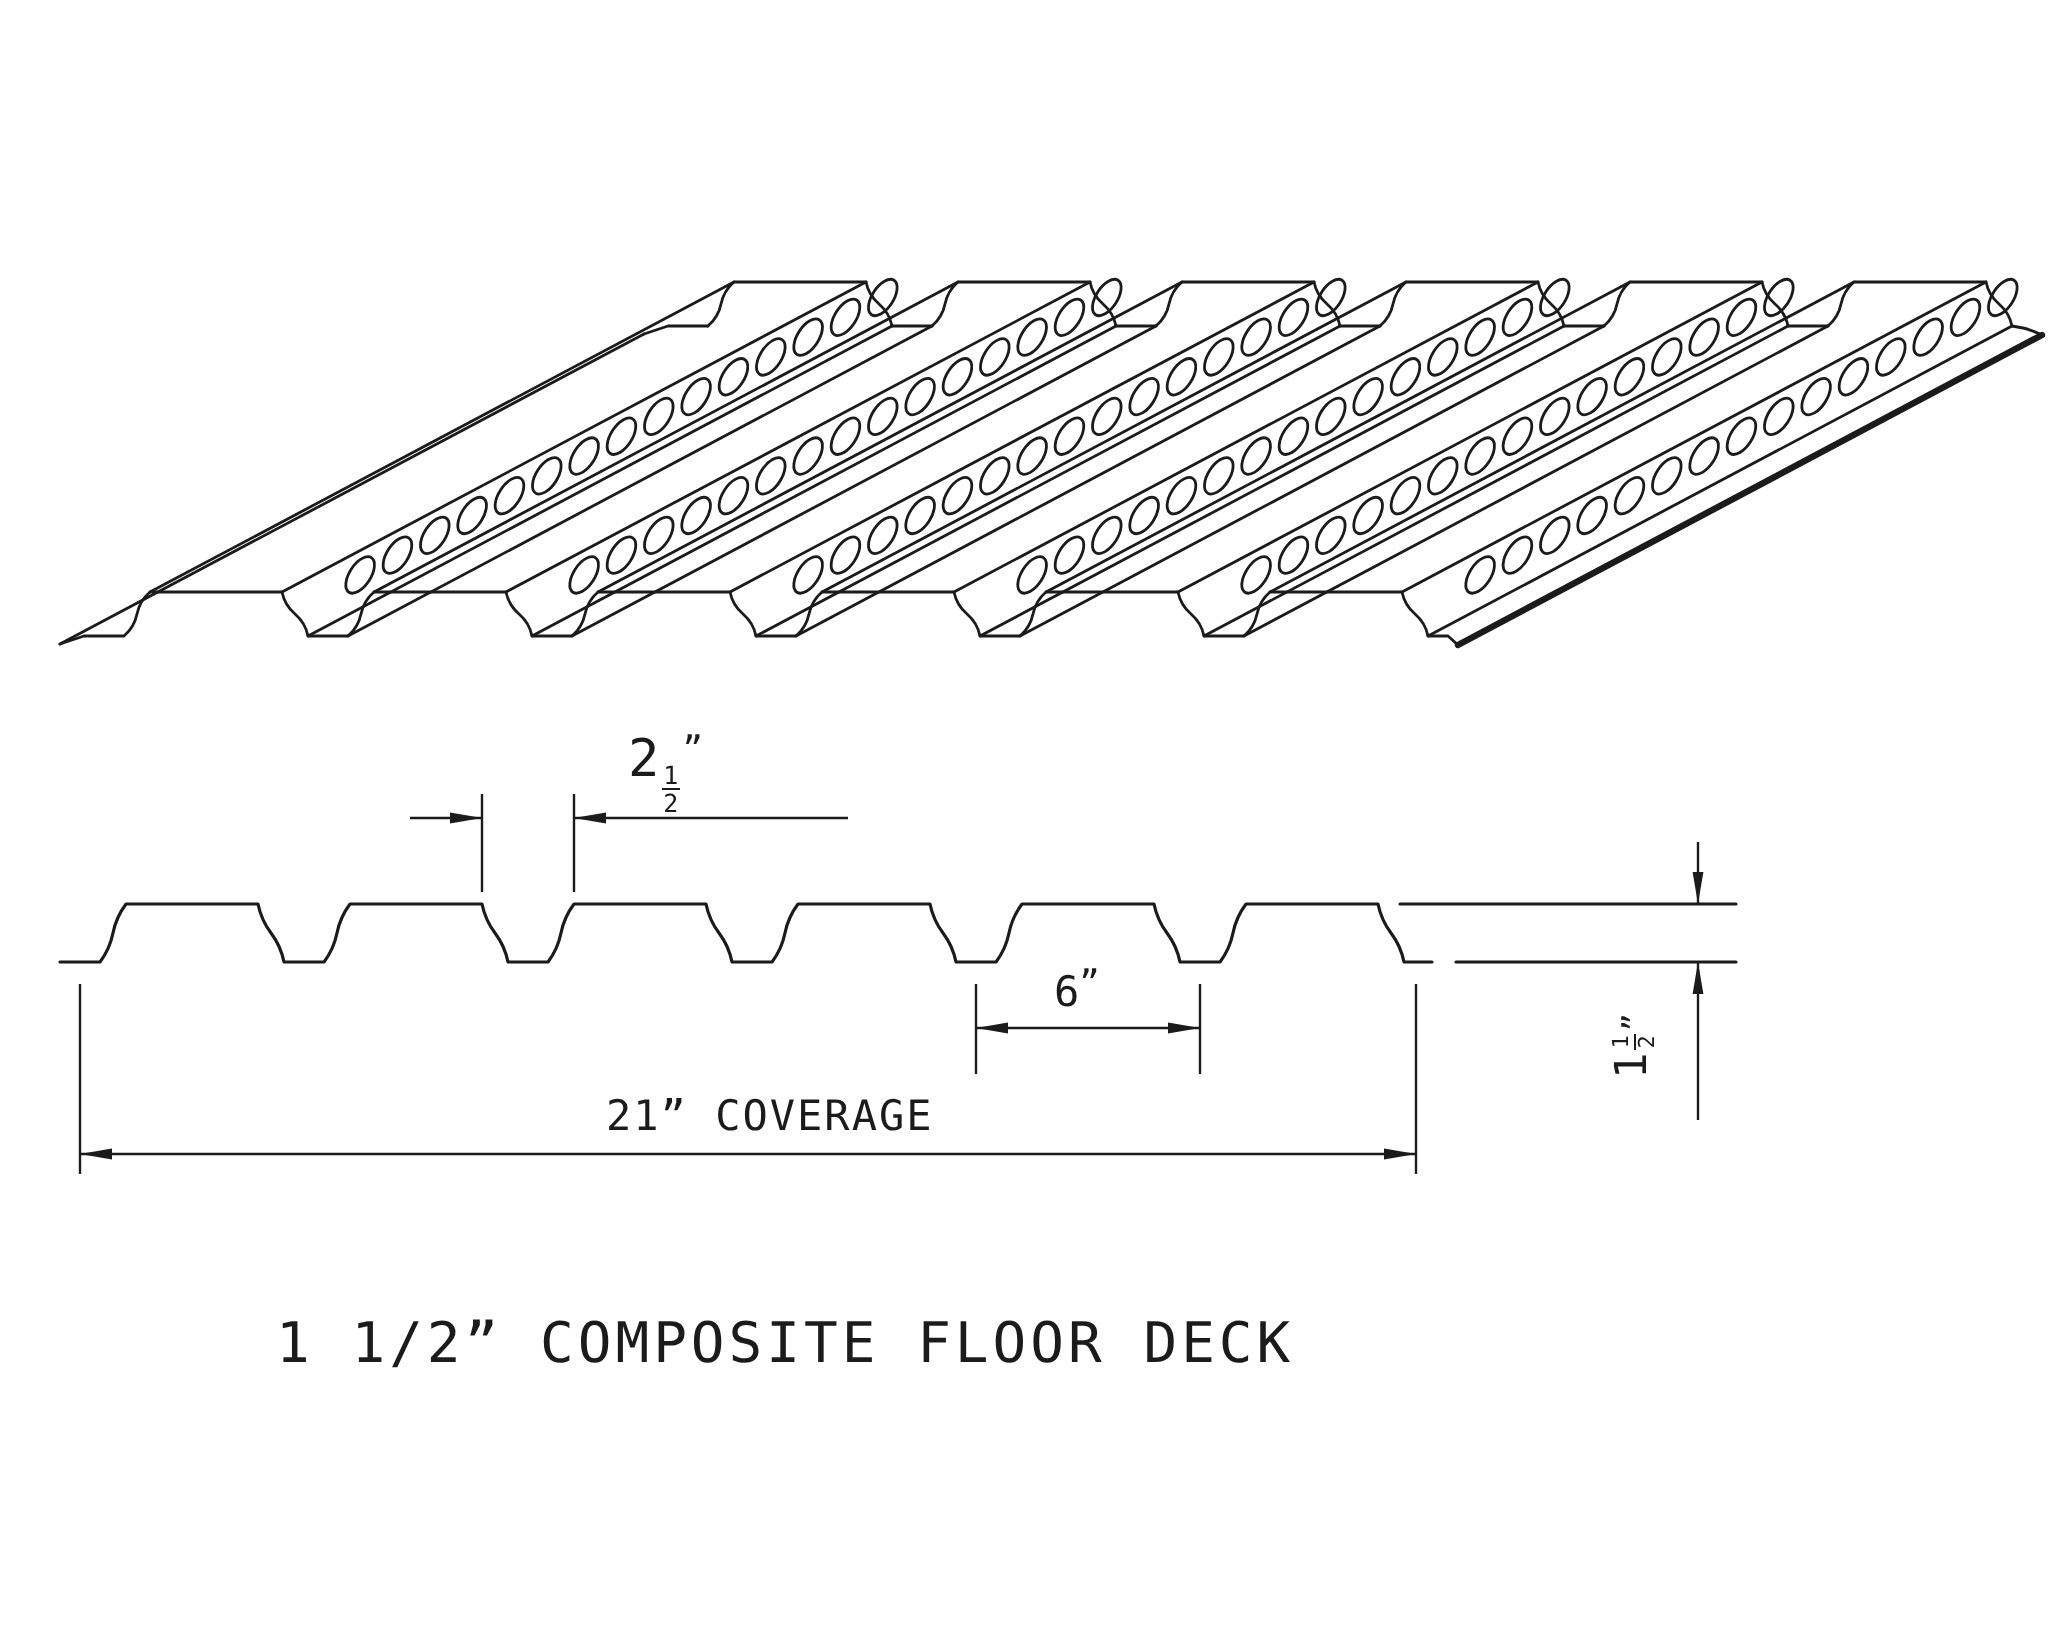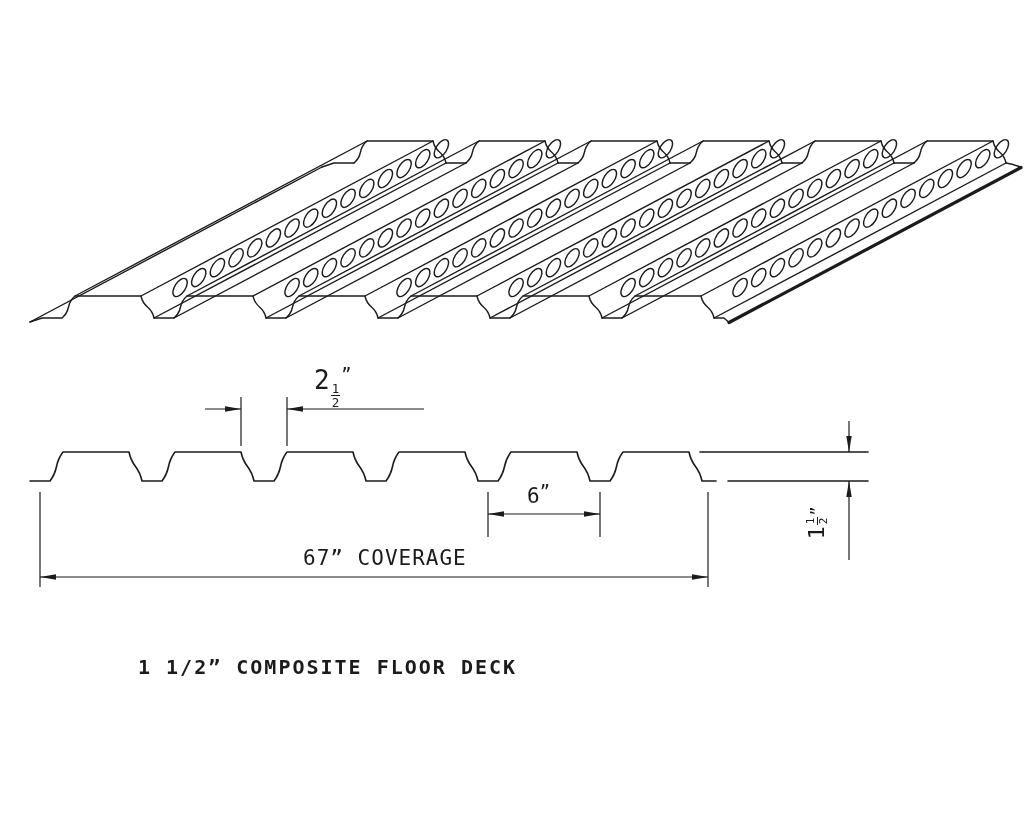--- a/index.html
+++ b/index.html
@@ -2,21 +2,21 @@
 <html><head>
 <meta charset="utf-8">
 <style>
   html,body{margin:0;padding:0;background:#ffffff;}
   #sheet{position:relative;width:1024px;height:819px;background:#fff;overflow:hidden;
          font-family:"DejaVu Sans Mono", monospace;color:#1b1b1b;}
   #cad-svg{position:absolute;left:0;top:0;}
   .dim-text{position:absolute;white-space:nowrap;color:#1b1b1b;}
   .t-cover{font-size:21px;letter-spacing:1px;}
   .t-six{font-size:21px;}
-  .t-title{font-size:20px;letter-spacing:2px;font-weight:bold;}
+  .t-title{font-size:28px;letter-spacing:2px;}
   .whole{font-size:26px;line-height:1;}
   .inch{font-size:17px;vertical-align:top;line-height:1;}
   .frac{display:inline-flex;flex-direction:column;align-items:center;
         font-size:12.5px;line-height:1.05;vertical-align:-4px;margin:0 1px;}
   .frac .num{border-bottom:1.5px solid #1b1b1b;padding:0 1px;}
   .rot90{transform:rotate(-90deg);display:flex;align-items:center;justify-content:center;}
   .depth-wrap{position:absolute;left:779px;top:505px;width:76px;height:36px;}
   .depth-wrap .whole{font-size:22px;}
   .depth-wrap .inch{font-size:15px;}
   .depth-wrap .frac{font-size:11px;vertical-align:-3px;}
@@ -196,21 +196,21 @@
         <span class="num">1</span>
         <span class="den">2</span>
       </span><span class="inch">”</span>
   </div>
 
   <div class="dim-text t-six" style="left:527px;top:484px;">
     <span>6</span><span class="inch">”</span>
   </div>
 
   <div class="dim-text t-cover" style="left:303px;top:546px;">
-    <span>67</span><span>”</span>
+    <span>21</span><span>”</span>
     <span>COVERAGE</span>
   </div>
 
   <div class="depth-wrap rot90 dim-text">
     <span class="whole">1</span>
       <span class="frac">
         <span class="num">1</span>
         <span class="den">2</span>
       </span>
       <span class="inch">”</span>

